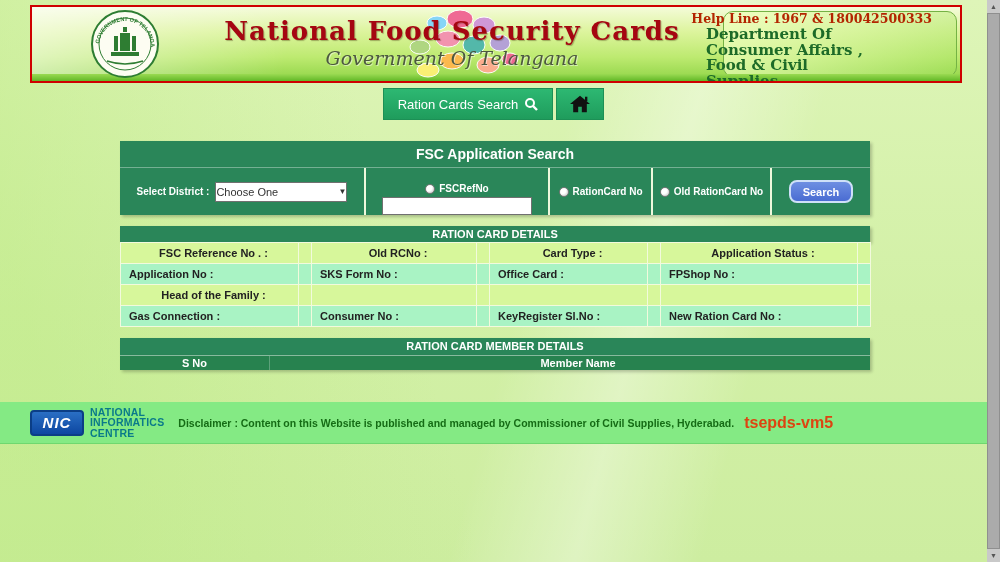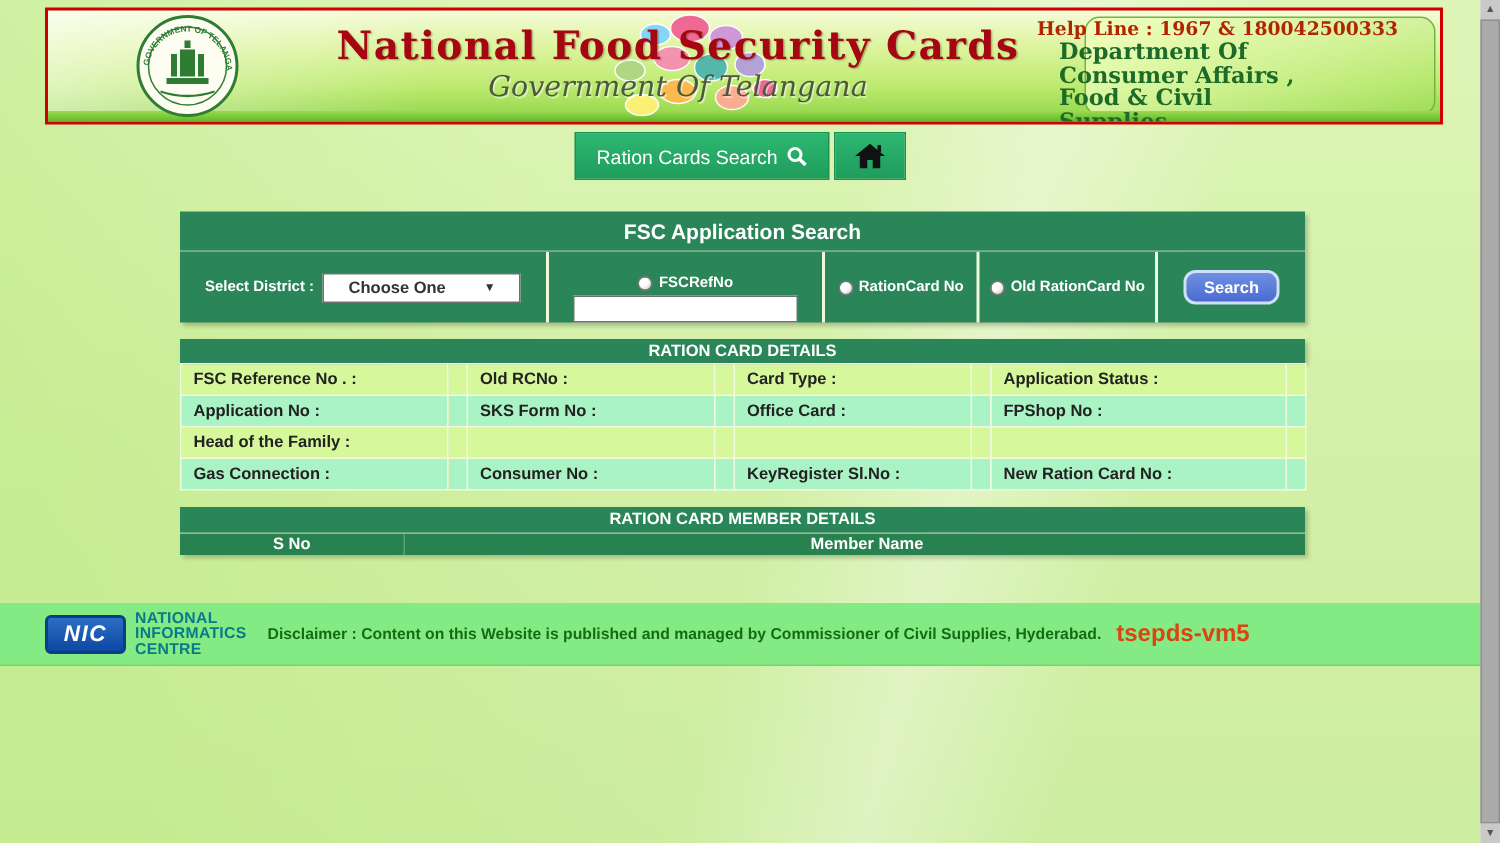--- a/index.html
+++ b/index.html
@@ -50,37 +50,37 @@
   .form-row { display:flex; height:48px; border-top:1px solid rgba(255,255,255,0.35); }
   .form-cell { display:flex; align-items:center; justify-content:center; }
   .form-cell + .form-cell { border-left:2px solid #eef8dc; }
   .fc1 { flex:0 0 244px; gap:6px; }
   .fc2 { flex:0 0 184px; flex-direction:column; justify-content:flex-end; gap:3px; }
   .fc3 { flex:0 0 103px; }
   .fc4 { flex:0 0 119px; }
   .fc5 { flex:1 1 auto; }
   .form-label { font-size:10px; font-weight:bold; color:#fff; }
   .select-box { width:132px; height:20px; background:#fff; border:1px solid #707070;
-    display:flex; align-items:center; justify-content:space-between; padding:0 16px; cursor:pointer;font-weight:bold; }
+    display:flex; align-items:center; justify-content:space-between; padding:0 0; cursor:pointer; }
   .select-text { font-size:11px; color:#333; }
   .select-arrow { font-size:8px; color:#333; }
   .radio-line { display:flex; align-items:center; gap:4px; }
   .radio { width:10px; height:10px; border-radius:50%; border:1px solid #777;
     background:radial-gradient(circle at 35% 35%, #ffffff 40%, #b9b9b9); cursor:pointer; }
   .text-input { width:150px; height:18px; border:1px solid #707070; background:#fff; font-size:11px; padding:0 3px; }
   .search-btn { width:64px; height:23px; background:linear-gradient(#6e8fe2, #4a6cd2);
     border:2px solid #cfe0f8; border-radius:8px; color:#fff; font-size:11px; font-weight:bold; cursor:pointer; }
 
   .section-bar { margin-top:11px; height:16px; line-height:16px; text-align:center;
     font-weight:bold; font-size:11px; }
 
   table.details { width:750px; border-collapse:collapse; table-layout:fixed; }
   table.details td { height:21px; font-size:11px; font-weight:bold; color:#222;
     padding:0 0 0 8px; border:1px solid #f2fadd; white-space:nowrap; overflow:hidden; }
-  tr.row-a td { background:#d7f79b; }
+  tr.row-a td { background:#d7f79b;text-align:center; }
   tr.row-b td { background:#a9f3c4; }
 
   .member-head { margin-top:11px; height:17px; line-height:17px; text-align:center; font-weight:bold; font-size:11px; }
   .member-cols { display:flex; height:15px; line-height:15px; background:#27824f; color:#fff;
     font-weight:bold; font-size:11px; border-top:1px solid rgba(255,255,255,0.45);
     box-shadow:2px 2px 3px rgba(0,0,0,0.22);gap:16px; }
   .col-sno { flex:0 0 20%; text-align:center; border-right:1px solid rgba(255,255,255,0.25); }
   .col-member { flex:1 1 auto; text-align:center; }
 
   

